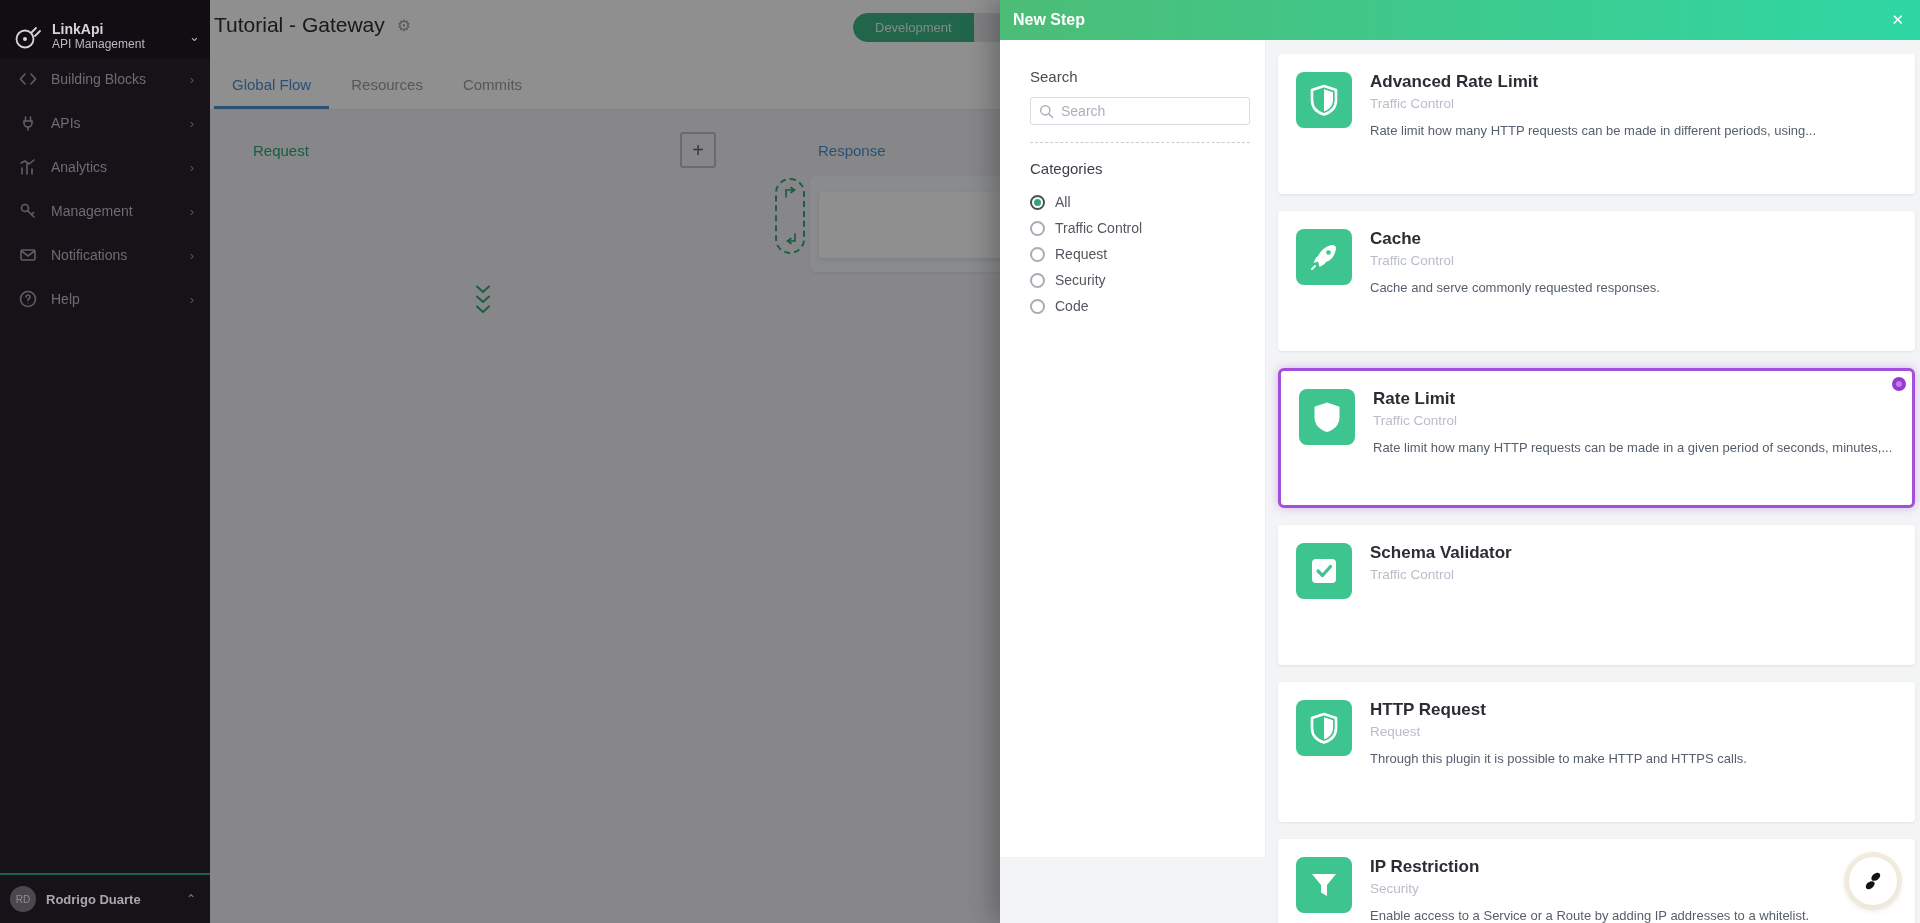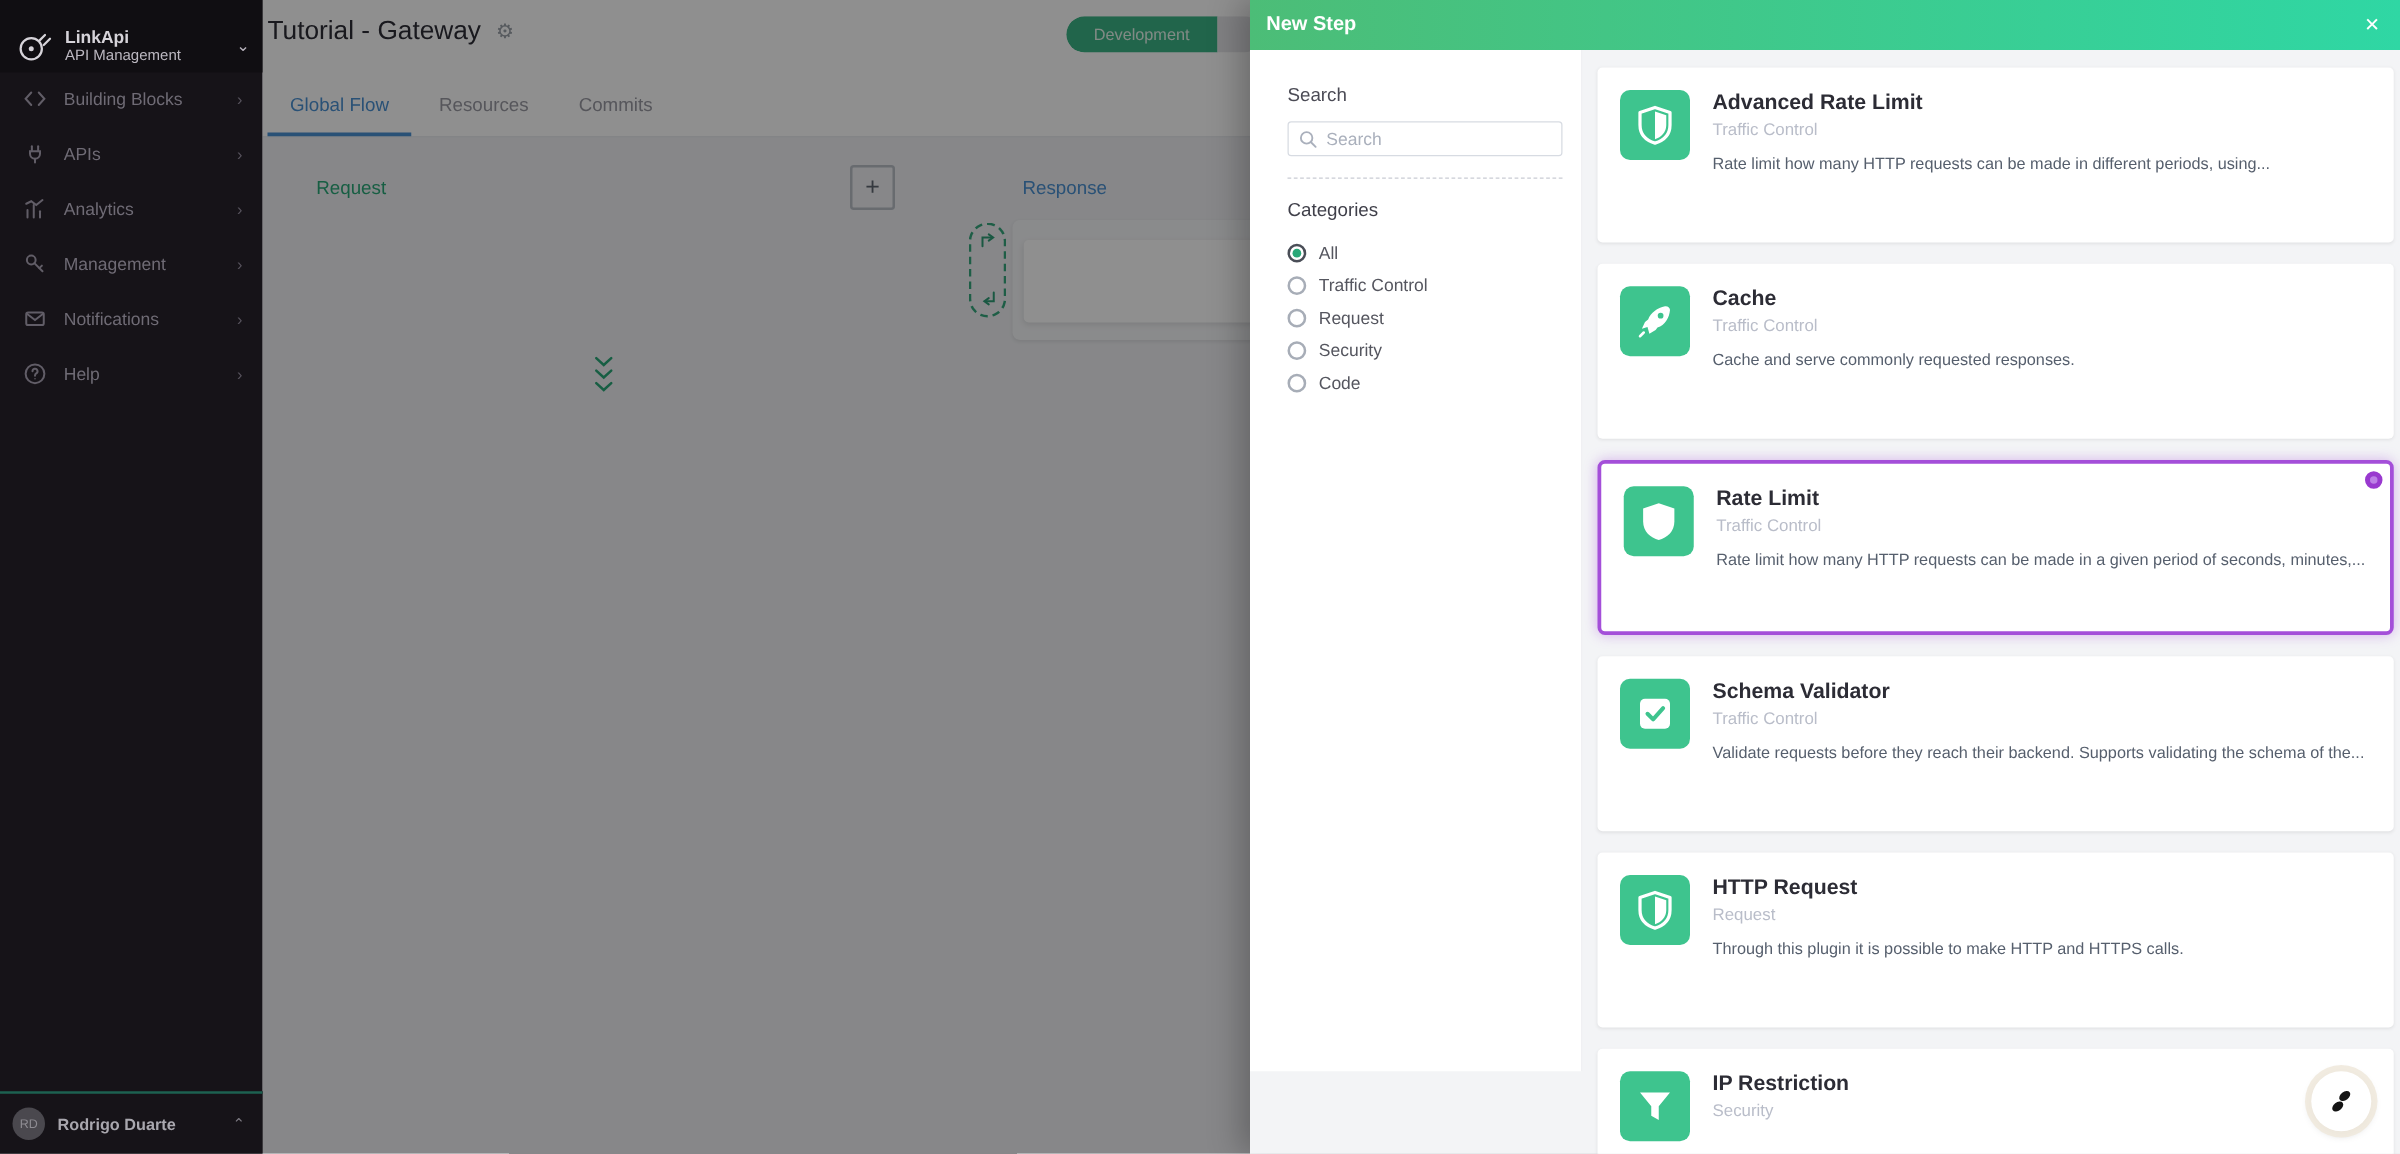--- a/index.html
+++ b/index.html
@@ -363,21 +363,20 @@
 
                 <svg width="32" height="32" viewBox="0 0 32 32">
                   <rect x="4" y="4" width="24" height="24" rx="4" fill="#ffffff"></rect>
                   <path d="M10 16 L14.5 20.5 L22.5 11.5" fill="none" stroke="#3ec48e" stroke-width="3.2" stroke-linecap="round" stroke-linejoin="round"></path>
                 </svg>
 
               </div>
               <div class="card-text">
                 <div class="card-title">Schema Validator</div>
                 <div class="card-cat">Traffic Control</div>
-                <div class="card-desc">Validate requests before they reach their backend. Supports validating the schema of the...</div>
               </div>
 
             </div>
 
             <div class="card">
               <div class="tile">
                 <svg width="30" height="32" viewBox="0 0 30 32">
                   <path d="M15 2 L27 6 V16 C27 24 21.5 28.5 15 30.5 C8.5 28.5 3 24 3 16 V6 Z" fill="none" stroke="#ffffff" stroke-width="2.6" stroke-linejoin="round"></path>
                   <path d="M15 5.2 L24 8.2 V16 C24 22 20 25.6 15 27.4 Z" fill="#ffffff"></path>
                 </svg>
@@ -394,20 +393,21 @@
             <div class="card">
               <div class="tile">
 
                 <svg width="30" height="30" viewBox="0 0 30 30">
                   <path d="M3 4 H27 L18 15 V26 L12 22.5 V15 Z" fill="#ffffff"></path>
                 </svg>
               </div>
               <div class="card-text">
                 <div class="card-title">IP Restriction</div>
                 <div class="card-cat">Security</div>
+                <div class="card-desc">Enable access to a Service or a Route by adding IP addresses to a whitelist.</div>
               </div>
 
             </div>
 
             <div class="card">
               <div class="tile">
                 <svg width="30" height="32" viewBox="0 0 30 32">
                   <path d="M15 2 L27 6 V16 C27 24 21.5 28.5 15 30.5 C8.5 28.5 3 24 3 16 V6 Z" fill="none" stroke="#ffffff" stroke-width="2.6" stroke-linejoin="round"></path>
                   <path d="M15 5.2 L24 8.2 V16 C24 22 20 25.6 15 27.4 Z" fill="#ffffff"></path>
                 </svg>

